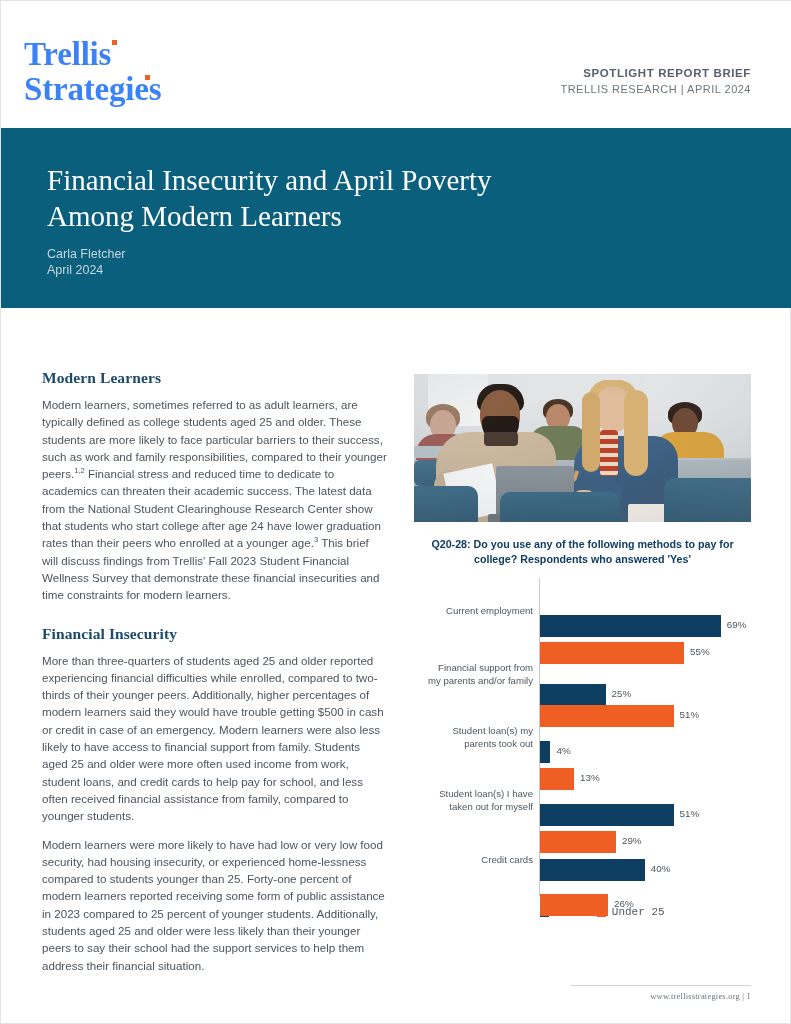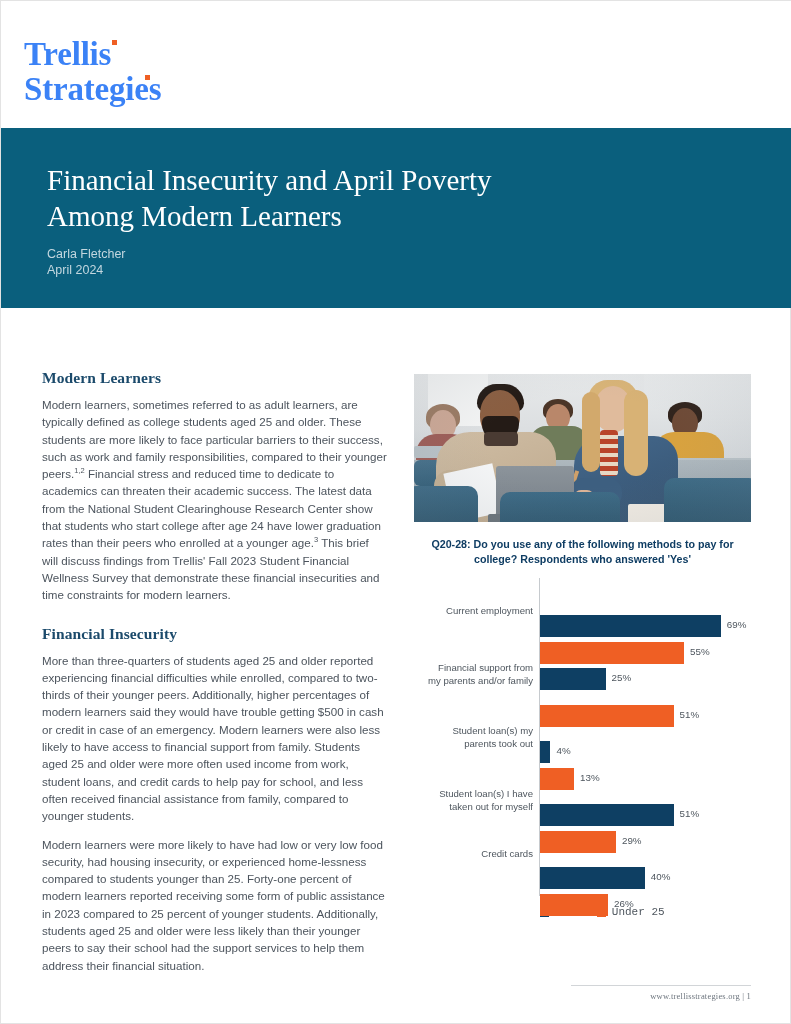--- a/index.html
+++ b/index.html
@@ -369,20 +369,24 @@
 <body>
 
 <div class="page">
 
   <div class="header">
     <div class="logo">
       <span>Trellis</span>
       <span class="l2">Strategies</span>
       <span class="dot dot-a"></span>
       <span class="dot dot-b"></span>
+    </div>
+    <div class="header-meta">
+      <div class="line1">SPOTLIGHT REPORT BRIEF</div>
+      <div class="line2">TRELLIS RESEARCH  |  APRIL 2024</div>
     </div>
   </div>
 
   <div class="hero">
     <div class="hero-title">
       <span>Financial Insecurity and April Poverty</span>
       <span class="t2">Among Modern Learners</span>
     </div>
     <div class="hero-author">
       <span>Carla Fletcher</span>
@@ -466,21 +470,21 @@
           <div class="bar-val" style="left: 186.78px;">69%</div>
         </div>
         <div class="bar-row" style="top: 35px; width: 211px;">
           <div class="bar sU25" style="width: 144.1px; background: rgb(239, 95, 36);"></div>
           <div class="bar-val" style="left: 150.1px;">55%</div>
         </div>
         <div class="cat-label" style="top: 84.3px;">
           <div>Financial support from</div>
           <div>my parents and/or family</div>
         </div>
-        <div class="bar-row" style="top: 61px; width: 211px;">
+        <div class="bar-row" style="top: 77px; width: 211px;">
           <div class="bar s25" style="width: 65.5px; background: rgb(14, 63, 99);"></div>
           <div class="bar-val" style="left: 71.5px;">25%</div>
         </div>
         <div class="bar-row" style="top: 98px; width: 211px;">
           <div class="bar sU25" style="width: 133.62px; background: rgb(239, 95, 36);"></div>
           <div class="bar-val" style="left: 139.62px;">51%</div>
         </div>
         <div class="cat-label" style="top: 147.3px;">
           <div>Student loan(s) my</div>
           <div>parents took out</div>
@@ -498,24 +502,24 @@
           <div>taken out for myself</div>
         </div>
         <div class="bar-row" style="top: 197px; width: 211px;">
           <div class="bar s25" style="width: 133.62px; background: rgb(14, 63, 99);"></div>
           <div class="bar-val" style="left: 139.62px;">51%</div>
         </div>
         <div class="bar-row" style="top: 224px; width: 211px;">
           <div class="bar sU25" style="width: 75.98px; background: rgb(239, 95, 36);"></div>
           <div class="bar-val" style="left: 81.98px;">29%</div>
         </div>
-        <div class="cat-label" style="top: 270px;">
+        <div class="cat-label" style="top: 276px;">
           <div>Credit cards</div>
         </div>
-        <div class="bar-row" style="top: 260px; width: 211px; text-align: center;">
+        <div class="bar-row" style="top: 252px; width: 211px; text-align: center;">
           <div class="bar s25" style="width: 104.8px; background: rgb(14, 63, 99);"></div>
           <div class="bar-val" style="left: 110.8px;">40%</div>
         </div>
         <div class="bar-row" style="top: 287px; width: 211px;">
           <div class="bar sU25" style="width: 68.12px; background: rgb(239, 95, 36);"></div>
           <div class="bar-val" style="left: 74.12px;">26%</div>
         </div>
       </div>
   </div>
 

